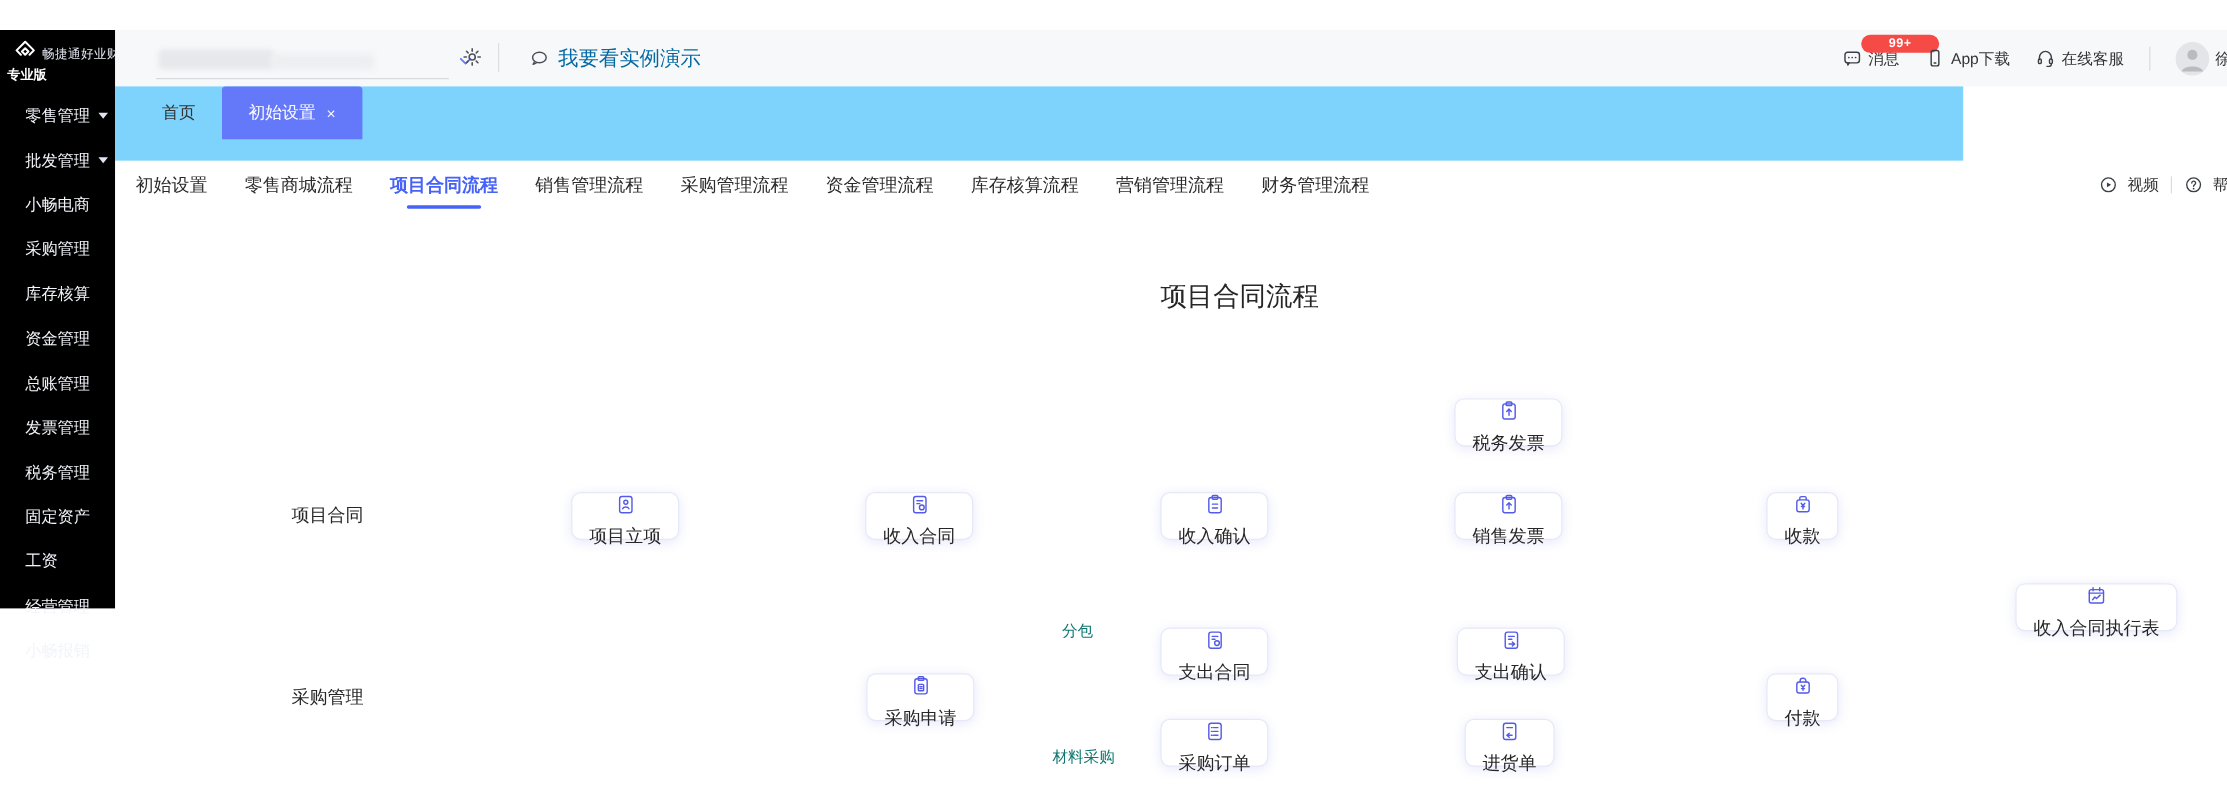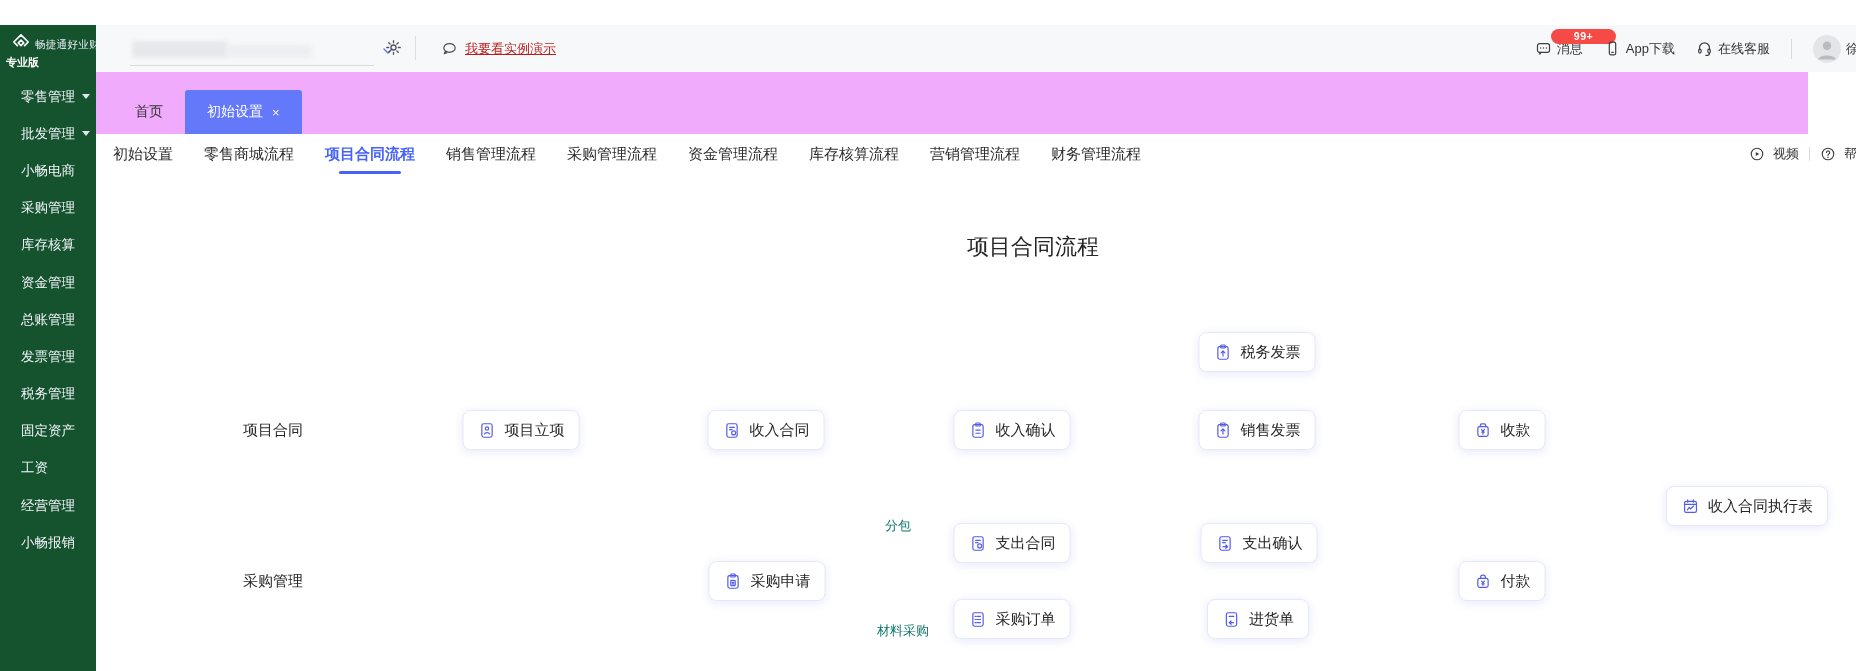--- a/index.html
+++ b/index.html
@@ -4,54 +4,54 @@
 <style>
   html,body{margin:0;padding:0;background:#fff;}
   body{width:1856px;height:671px;overflow:hidden;position:relative;
        font-family:"Liberation Sans","DejaVu Sans",sans-serif;color:#333;}
   .abs{position:absolute;}
 
   
   .topstrip{left:0;top:0;width:1856px;height:25px;background:#fff;}
 
   
-  .sidebar{left:0;top:25px;width:96px;height:646px;background:#14532d;}
+  .sidebar{left:0;top:25px;width:96px;height:482px;background:#000000;}
   .logo-block{position:absolute;left:0;top:0;width:96px;height:47px;}
   .logo-glyph{position:absolute;left:9px;top:6px;width:24px;height:24px;color:#fff;}
   .brand-name{position:absolute;left:35px;top:13px;font-size:10.5px;color:#e8ebf5;white-space:nowrap;letter-spacing:.3px;}
   .brand-edition{position:absolute;left:6px;top:30px;font-size:11px;color:#fff;font-weight:600;}
   .side-menu{position:absolute;left:0;top:53px;width:96px;}
   .side-item{height:37.2px;display:flex;align-items:center;padding-left:21px;color:#f2f4fa;
              font-size:13.5px;cursor:pointer;white-space:nowrap;}
   .side-caret{width:0;height:0;border-left:4.5px solid transparent;border-right:4.5px solid transparent;
               border-top:5.5px solid #dfe4f2;margin-left:7px;}
 
   
   .header{left:96px;top:25px;width:1760px;height:47px;background:#f7f8fa;}
   .hdr-input{position:absolute;left:34px;top:10px;width:244px;height:30px;border-bottom:1px solid #d8dade;}
   .blur1{position:absolute;left:2px;top:6px;width:96px;height:17px;background:#e7e8ec;border-radius:4px;filter:blur(2px);}
   .blur2{position:absolute;left:96px;top:10px;width:86px;height:13px;background:#eceef1;border-radius:4px;filter:blur(2.5px);}
   .hdr-chevron{position:absolute;left:250px;top:8px;width:16px;height:16px;color:#6478fa;}
   .hdr-gear{position:absolute;left:288px;top:13px;width:19px;height:19px;color:#51545c;cursor:pointer;}
   .hdr-div1{position:absolute;left:319px;top:11px;width:1px;height:24px;background:#dcdee3;}
   .demo-group{position:absolute;left:345px;top:0;height:47px;display:flex;align-items:center;gap:7px;cursor:pointer;}
   .demo-group svg{width:17px;height:17px;color:#4a4d55;}
-  .demo-label{font-size:13px;color:#b91c1c;text-decoration:underline;}
+  .demo-label{font-size:17px;color:#0369a1;}
   .hdr-right{position:absolute;right:-16px;top:0;height:47px;display:flex;align-items:center;gap:21px;}
   .hdr-item{display:flex;align-items:center;gap:5px;font-size:13px;color:#333;cursor:pointer;position:relative;white-space:nowrap;}
   .hdr-item svg{width:17px;height:17px;color:#3c3f46;}
   .badge{position:absolute;left:16px;top:-11px;background:#f54a45;color:#fff;font-size:10.5px;
          padding:1px 23px 2px;border-radius:9px;font-weight:600;letter-spacing:.5px;}
   .hdr-div2{width:1px;height:20px;background:#d9dbe0;}
   .avatar{width:28px;height:28px;border-radius:50%;background:#e4e5e8;overflow:hidden;position:relative;flex:none;}
   .avatar svg{width:28px;height:28px;}
   .user-name{font-size:13px;color:#333;}
 
   
-  .tabstrip{left:96px;top:72px;width:1712px;height:62px;background:#f0abfc;display:flex;align-items:flex-end;padding-left:17px;box-sizing:border-box;}
+  .tabstrip{left:96px;top:72px;width:1540px;height:62px;background:#7dd3fc;display:flex;padding-left:17px;box-sizing:border-box;}
   .wtab{height:44px;display:flex;align-items:center;justify-content:center;font-size:14px;color:#333;
         padding:0 22px;cursor:pointer;}
   .wtab.active{background:#6478fa;color:#fff;border-radius:3px 3px 0 0;}
   .wtab .close-x{margin-left:9px;font-size:13px;opacity:.95;}
 
   
   .content{left:96px;top:134px;width:1760px;height:537px;background:#fff;}
   .ctab-row{position:absolute;left:17px;top:0;height:40px;display:flex;gap:31px;}
   .ctab{height:40px;display:flex;align-items:center;font-size:15px;color:#2b2b2b;cursor:pointer;position:relative;white-space:nowrap;}
   .ctab.active{color:#4662f7;font-weight:600;}
@@ -61,21 +61,21 @@
   .ctab-right .sep{width:1px;height:14px;background:#d9dbe0;margin:0 2px;}
   .ctab-right .lbl{cursor:pointer;}
 
   .flow-title{position:absolute;left:837px;top:98px;width:200px;text-align:center;
               font-size:22px;font-weight:500;color:#262626;}
 
   
   #edges{position:absolute;left:0;top:0;width:1856px;height:671px;pointer-events:none;}
   .flow-node{position:absolute;transform:translate(-50%,-50%);display:flex;align-items:center;gap:8px;
              background:#fff;border:1px solid #e6e8f8;border-radius:8px;height:38px;padding:0 14px;
-             box-shadow:0 2px 10px rgba(99,110,230,.16);font-size:15px;color:#262626;cursor:pointer;white-space:nowrap;}
+             box-shadow:0 2px 10px rgba(99,110,230,.16);font-size:15px;color:#262626;cursor:pointer;white-space:nowrap;flex-direction:column;}
   .flow-node svg{width:19px;height:19px;color:#535be8;flex:none;}
   .row-label{position:absolute;transform:translateY(-50%);font-size:15px;color:#262626;font-weight:500;white-space:nowrap;}
   .edge-label{position:absolute;transform:translateX(-50%);font-size:13px;color:#0f766e;white-space:nowrap;}
 </style>
 </head>
 <body>
 
 <div class="abs topstrip"></div>
 
 <svg id="edges" viewBox="0 0 1856 671">

